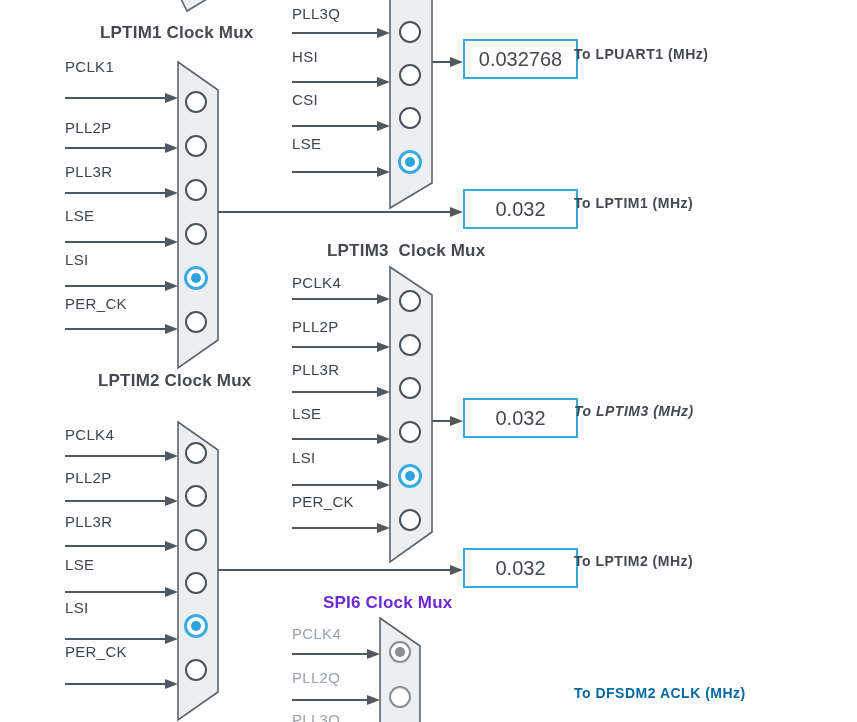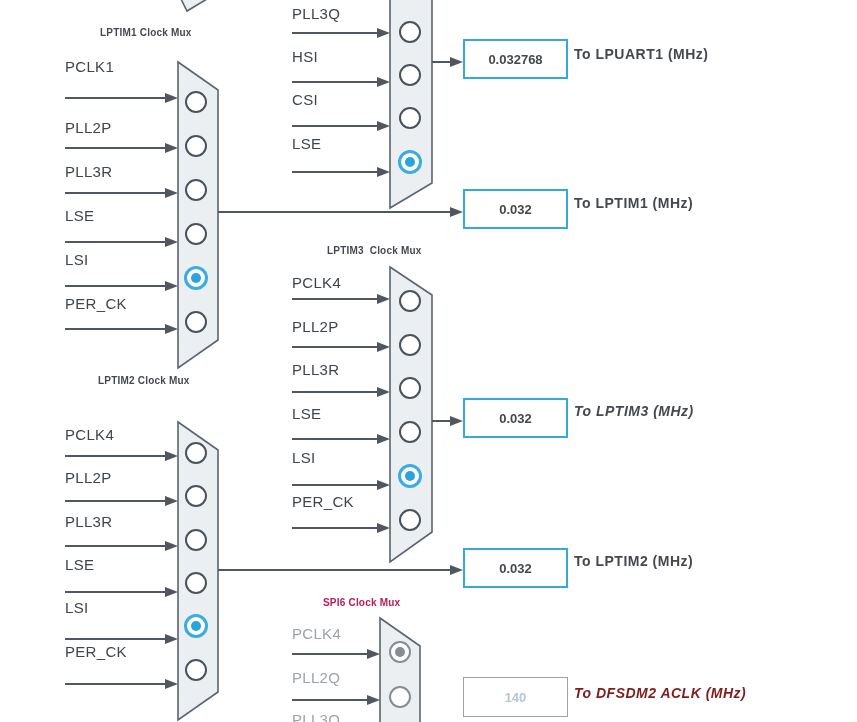--- a/index.html
+++ b/index.html
@@ -3,24 +3,24 @@
 <meta charset="utf-8">
 <style>
   html,body{margin:0;padding:0;background:#fff;}
   .stage{
     position:relative;width:857px;height:722px;background:#ffffff;
     overflow:hidden;font-family:"Liberation Sans",sans-serif;
   }
   .stage svg{position:absolute;overflow:visible;}
   .mux-poly{fill:#ECEFF2;stroke:#5A646E;stroke-width:1.6;}
   .title{
-    position:absolute;font-size:10px;font-weight:bold;line-height:16px;
+    position:absolute;font-size:17px;font-weight:bold;line-height:16px;
     color:#45494F;letter-spacing:.2px;white-space:pre;
   }
-  .title.dis{color:#be185d;}
+  .title.dis{color:#6d28d9;}
   .lbl{
     position:absolute;font-size:15px;line-height:16px;color:#3E454C;
     letter-spacing:.3px;white-space:pre;
   }
   .lbl.dis{color:#9CA3A9;}
   .wire{position:absolute;height:2px;background:#50575E;}
   .ahead{
     position:absolute;width:0;height:0;
     border-top:5px solid transparent;border-bottom:5px solid transparent;
     border-left:13px solid #50575E;
@@ -31,30 +31,30 @@
   }
   .radio.sel{width:24px;height:24px;border:3px solid #3BACE0;}
   .radio.sel::after{
     content:"";position:absolute;left:50%;top:50%;transform:translate(-50%,-50%);
     width:10px;height:10px;border-radius:50%;background:#2CA4DB;
   }
   .radio.dis{border-color:#868D94;cursor:default;}
   .radio.sel.dis{width:22px;height:22px;border-width:2px;border-color:#868D94;}
   .radio.sel.dis::after{background:#868D94;}
   .vbox{
-    position:absolute;width:105px;height:40px;box-sizing:border-box;
+    position:absolute;width:115px;height:40px;box-sizing:border-box;
     border:2px solid #35A8DC;background:#fff;display:flex;align-items:center;
-    justify-content:center;font-size:13px;color:#44484D;font-weight:bold;
+    justify-content:center;font-size:20px;color:#44484D;
   }
   .vbox.dis{border:1px solid #9BA1A7;color:#B2C7DA;}
   .olbl{
     position:absolute;font-size:14px;font-weight:bold;line-height:16px;
     color:#45494F;letter-spacing:.5px;white-space:pre;
   }
-  .olbl.dis{color:#7f1d1d;font-style:italic;}
+  .olbl.dis{color:#0369a1;}
 </style>
 </head>
 <body>
 
 <div class="stage">
 
   <svg style="left:180px;top:-1px;" width="30" height="14">
     <polygon class="mux-poly" points="1,0 7,12 27,0"></polygon>
   </svg>
 
@@ -217,16 +217,15 @@
   <div class="ahead" style="left:367px;top:649px;"></div>
   <div class="radio sel dis" style="left:389px;top:641px;"></div>
 
   <div class="lbl dis" style="left:292px;top:670px;text-align:center;">PLL2Q</div>
   <div class="wire" style="left:292px;top:699px;width:75px;"></div>
   <div class="ahead" style="left:367px;top:695px;"></div>
   <div class="radio dis" style="left:389px;top:686px;"></div>
 
   <div class="lbl dis" style="left:292px;top:712px;">PLL3Q</div>
 
-  <div class="vbox dis" style="left:463px;top:677px;">140</div>
   <div class="olbl dis" style="left:574px;top:685px;">To DFSDM2 ACLK (MHz)</div>
 
 </div>
 
 </body></html>

